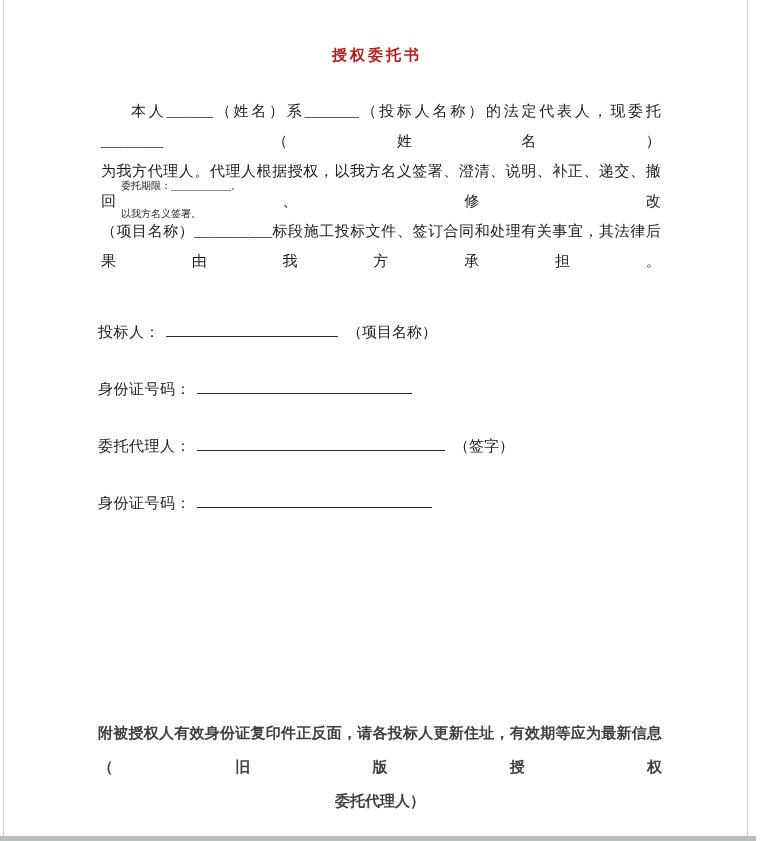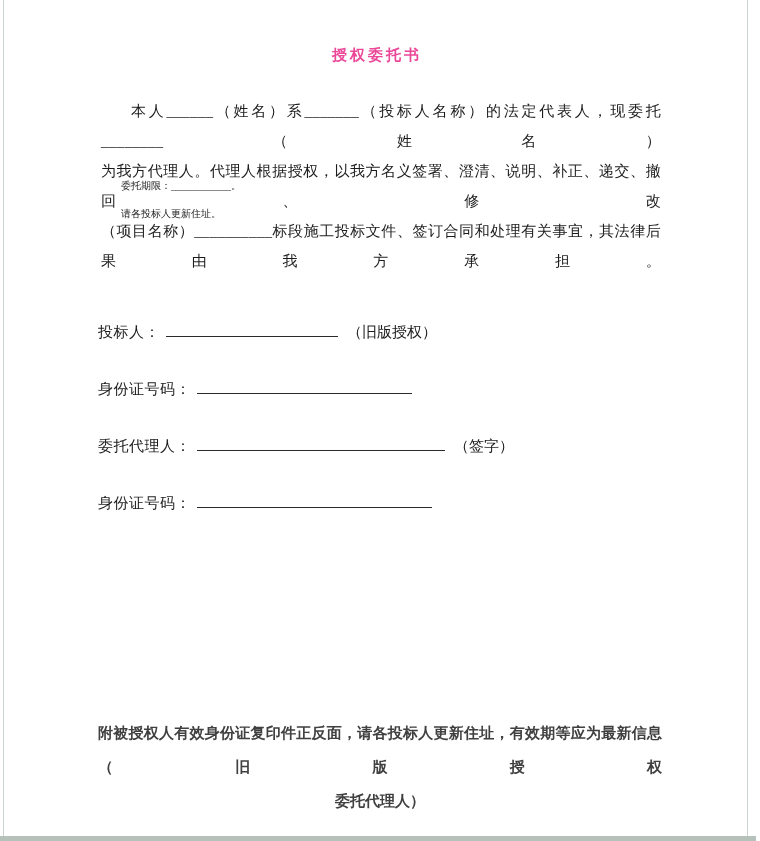--- a/index.html
+++ b/index.html
@@ -37,21 +37,21 @@
   .doc-title {
     position: absolute;
     top: 46px;
     left: 0;
     width: 754px;
     text-align: center;
     font-family: "Liberation Sans", "DejaVu Sans", sans-serif;
     font-size: 15px;
     font-weight: bold;
     letter-spacing: 3px;
-    color: #ec4899;
+    color: #b91c1c;
   }
   .para {
     position: absolute;
     top: 96px;
     left: 101px;
     width: 560px;
     font-size: 15px;
     line-height: 30px;
     letter-spacing: 0.3px;
   }
@@ -139,26 +139,26 @@
   <div class="doc-title">授权委托书</div>
 
   <div class="para">
     <div class="para-line first">本人______（姓名）系_______（投标人名称）的法定代表人，现委托________（姓名）</div>
     <div class="para-line">为我方代理人。代理人根据授权，以我方名义签署、澄清、说明、补正、递交、撤回、修改</div>
     <div class="para-line">（项目名称）__________标段施工投标文件、签订合同和处理有关事宜，其法律后果由我方承担。</div>
   </div>
 
   <div class="clauses">
     <div class="clause">委托期限：____________。</div>
-    <div class="clause">请各投标人更新住址。</div>
+    <div class="clause">以我方名义签署。</div>
   </div>
 
   <div class="sig-block">
     <div class="sig-row">
-      <span class="sig-label">投标人：</span><span class="sig-line"></span><span class="sig-suffix">（旧版授权）</span>
+      <span class="sig-label">投标人：</span><span class="sig-line"></span><span class="sig-suffix">（项目名称）</span>
     </div>
     <div class="sig-row">
       <span class="sig-label">身份证号码：</span><span class="sig-line"></span><span class="sig-suffix"></span>
     </div>
     <div class="sig-row">
       <span class="sig-label">委托代理人：</span><span class="sig-line"></span><span class="sig-suffix">（签字）</span>
     </div>
     <div class="sig-row">
       <span class="sig-label">身份证号码：</span><span class="sig-line"></span><span class="sig-suffix"></span>
     </div>

